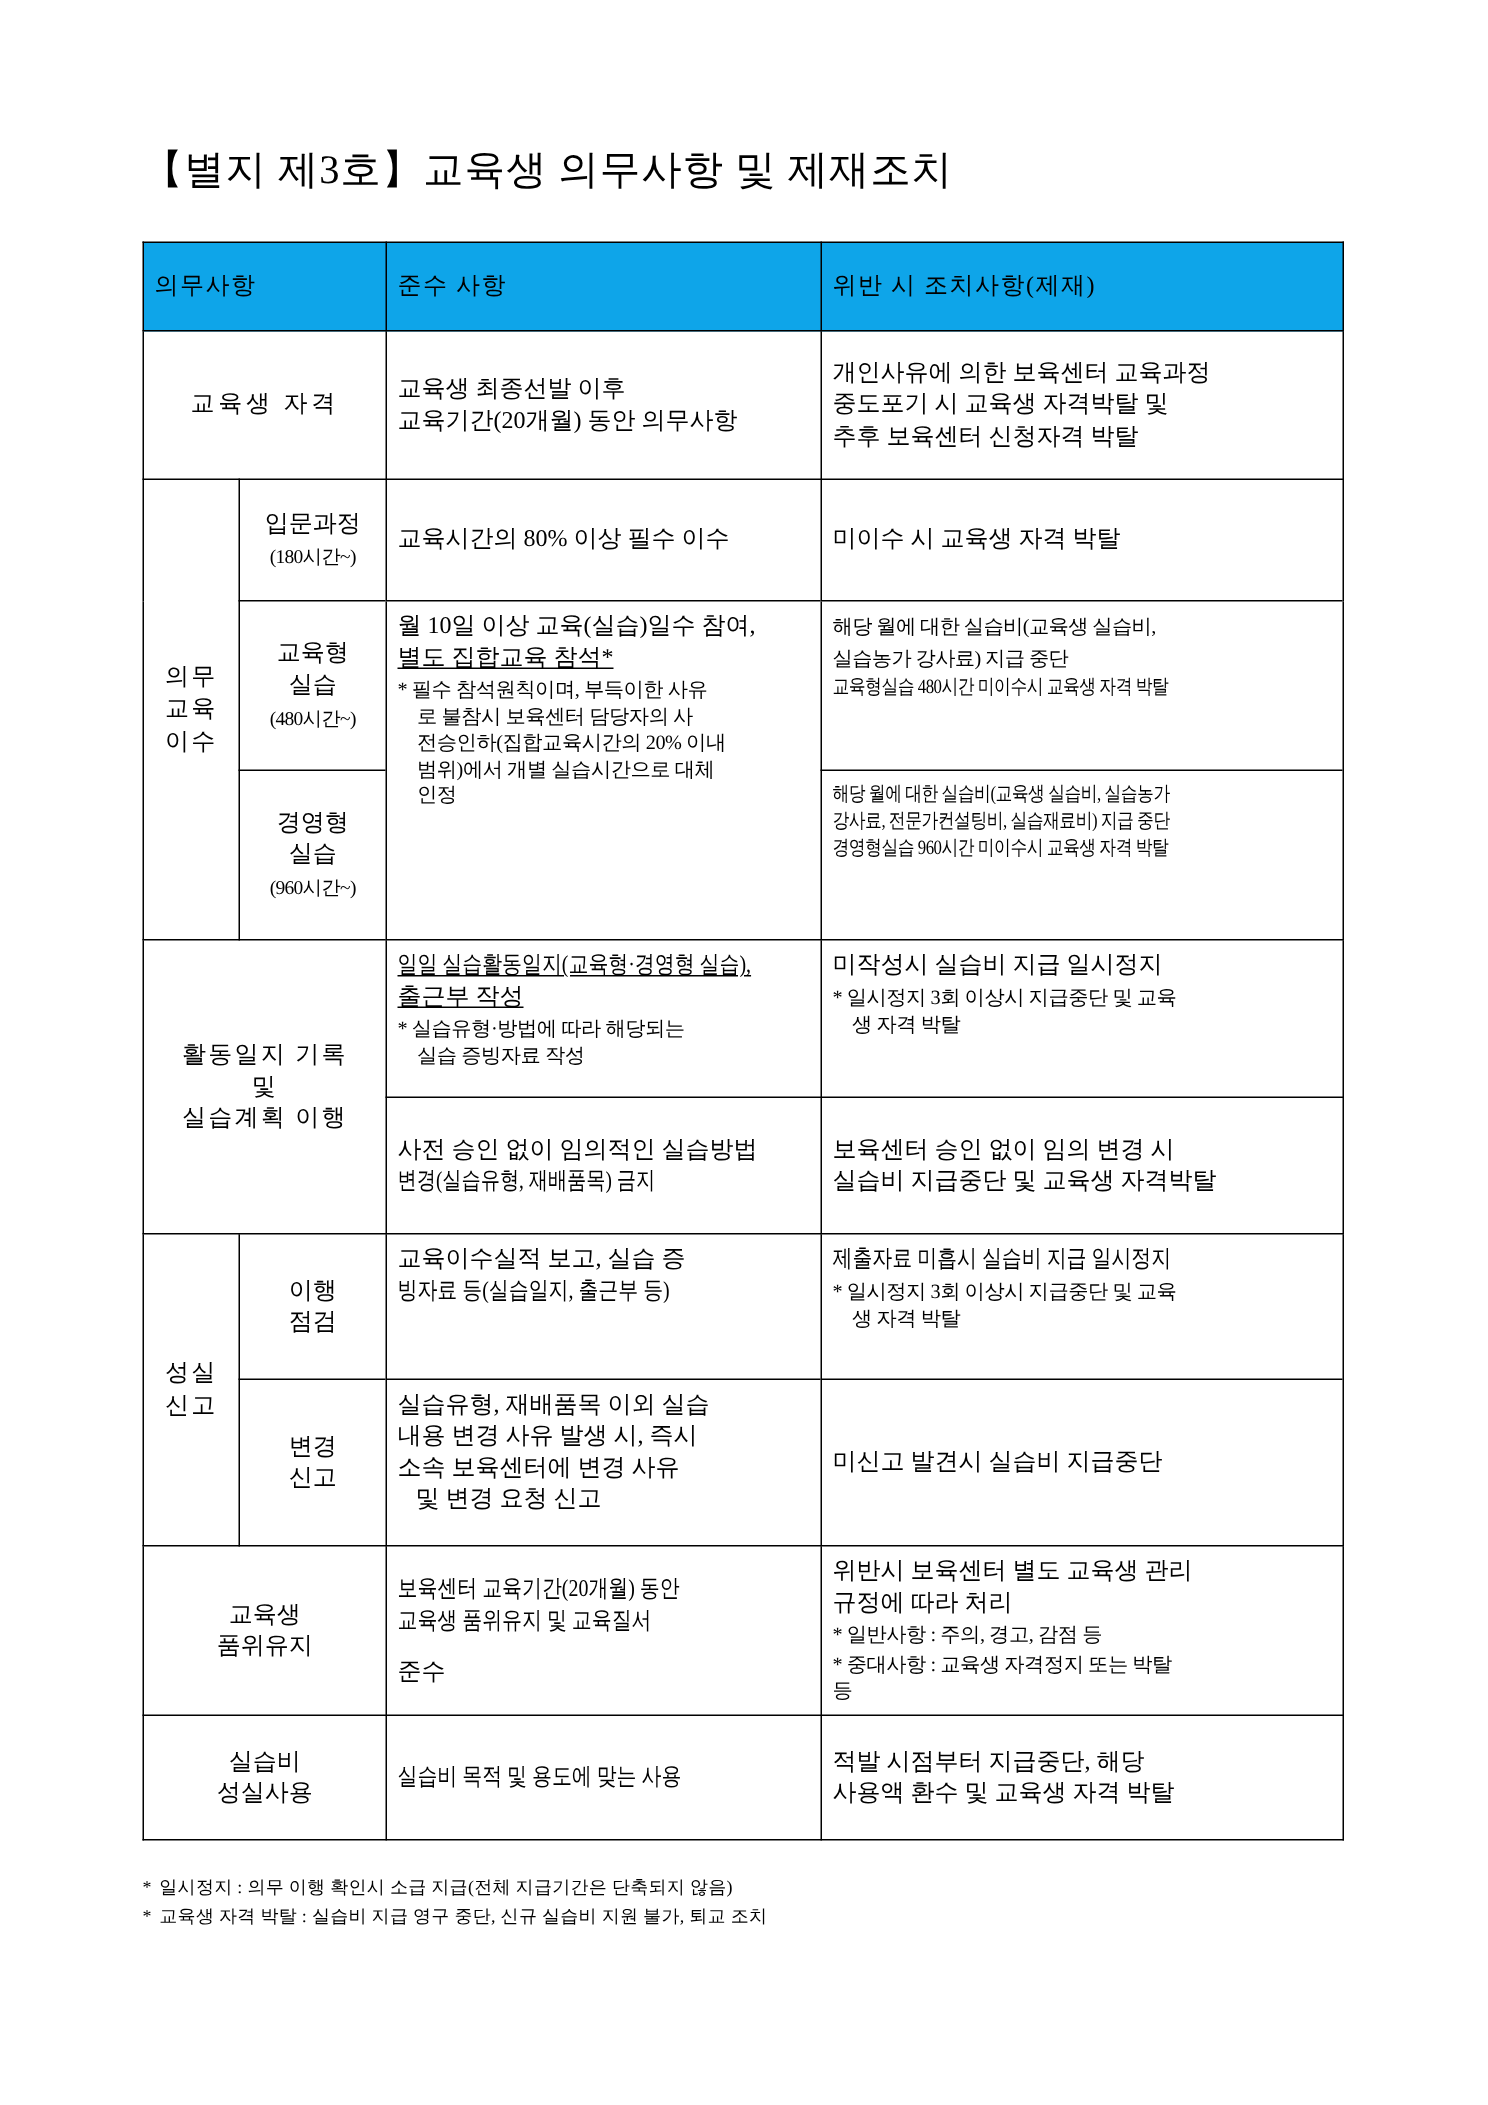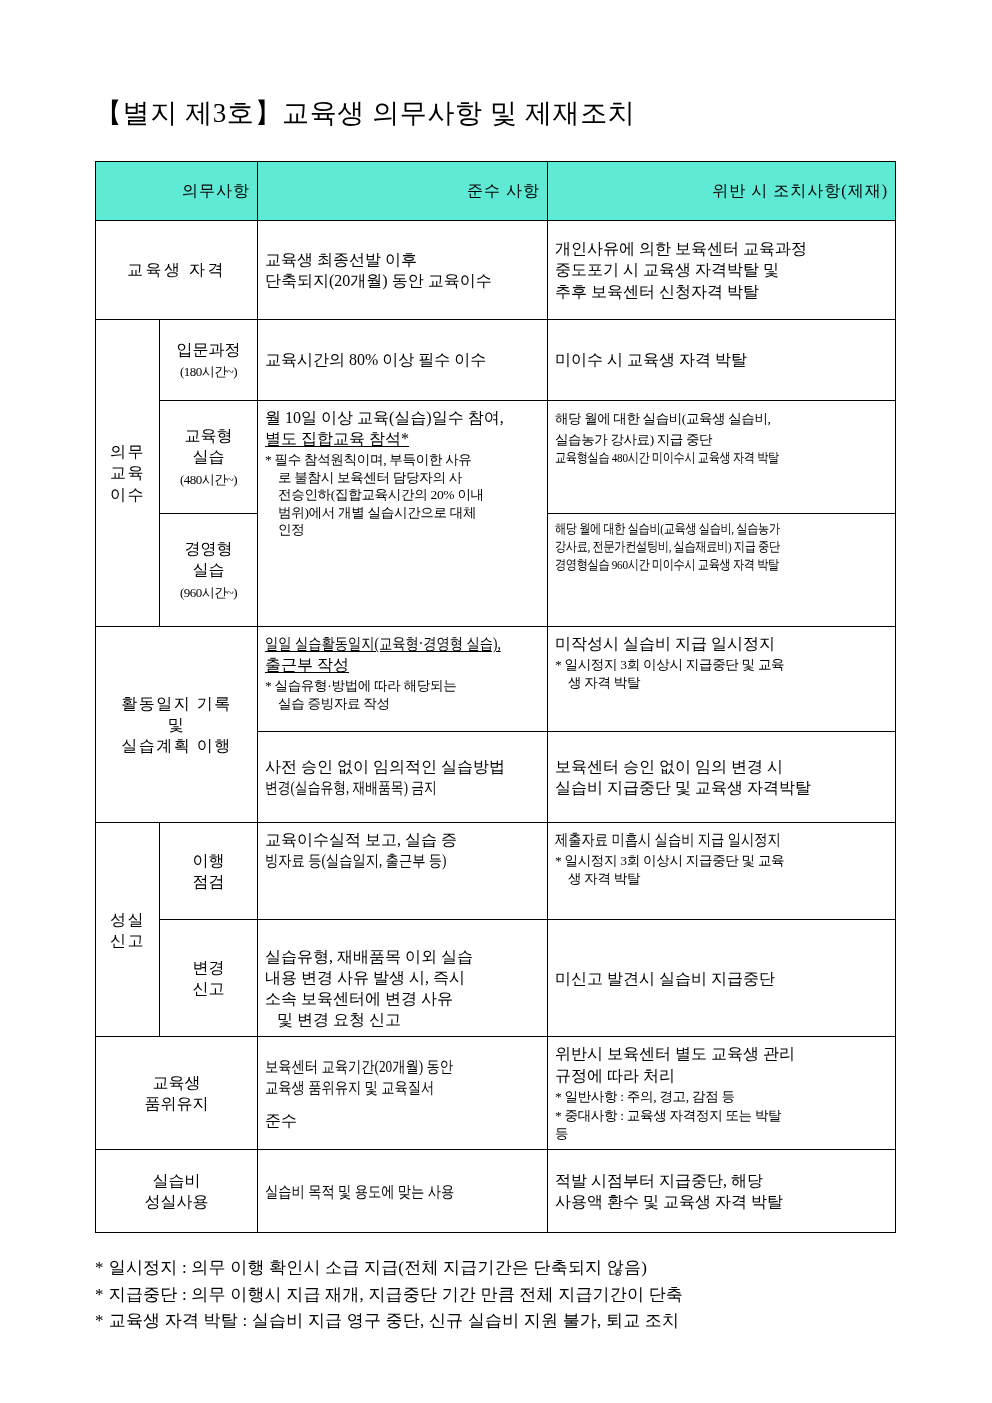--- a/index.html
+++ b/index.html
@@ -46,22 +46,22 @@
     line-height: 1.32;
     word-break: keep-all;
   }
   
   col.c1 { width: 64px; }
   col.c2 { width: 98px; }
   col.c3 { width: 290px; }
   col.c4 { width: 348px; }
 
   thead th {
-    background: #5eead4;
-    text-align: right;
+    background: #0ea5e9;
+    text-align: left;
     font-weight: normal;
     font-size: 18px;
     letter-spacing: 1px;
     height: 46px;
     border-bottom: 1.6px solid #000;
     font-family: Liberation Serif, serif;
   }
   .spaced { letter-spacing: 2.5px; margin-top: 10px; }
   .lbl { text-align: center; font-size: 17px; line-height: 1.45; }
   .lbl-sm { text-align: center; font-size: 16px; line-height: 1.4; }
@@ -83,21 +83,21 @@
   .note-ind { display: block; padding-left: 13px; text-indent: 0; }
   .u { text-decoration: underline; text-underline-offset: 2px; }
   .cond { display: inline-block; transform: scaleX(0.80); transform-origin: left center; white-space: nowrap; }
   .cond-b { display: block; transform: scaleX(0.83); transform-origin: left center; white-space: nowrap; }
   .sm { font-size: 13.5px; letter-spacing: -0.4px; }
   .just { text-align: justify; text-align-last: left; }
 
   .footnotes {
     margin-top: 22px;
     width: 800px;
-    font-size: 17px;
+    font-size: 12px;
     line-height: 1.55;
     letter-spacing: 0.2px;
   }
   .footnotes div { white-space: nowrap; }
   .fn-star { margin-right: 5px; }
 </style>
 </head>
 <body>
 
 <div class="page">
@@ -121,21 +121,21 @@
         <th>위반 시 조치사항(제재)</th>
       </tr>
     </thead>
 
     <tbody>
 
       <tr>
         <td colspan="2" class="lbl spaced" style="height:86px;">교육생 자격</td>
         <td class="body-txt">
           <span>교육생 최종선발 이후</span><br>
-          <span>단축되지(20개월) 동안 교육이수</span>
+          <span>교육기간(20개월) 동안 의무사항</span>
         </td>
         <td class="body-txt">
           <span>개인사유에 의한 보육센터 교육과정</span><br>
           <span>중도포기 시 교육생 자격박탈 및</span><br>
           <span>추후 보육센터 신청자격 박탈</span>
         </td>
       </tr>
 
       <tr>
         <td rowspan="3" class="lbl solid-strong" style="letter-spacing:1.5px;">
@@ -243,21 +243,21 @@
           </span>
         </td>
       </tr>
 
       <tr>
         <td class="lbl-sm" style="height:98px;">
           <span>변경</span><br>
           <span>신고</span>
         </td>
         <td class="body-txt just" style="vertical-align:top;">
-          <span style="display:block;margin-top:20px;">실습유형, 재배품목 이외 실습</span>
+          <span style="display:block;">실습유형, 재배품목 이외 실습</span>
           <span style="display:block;">내용 변경 사유 발생 시, 즉시</span>
           <span style="display:block;">소속 보육센터에 변경 사유</span>
           <span style="display:block;margin-left:12px;">및 변경 요청 신고</span>
         </td>
         <td class="body-txt">미신고 발견시 실습비 지급중단</td>
       </tr>
 
       <tr>
         <td colspan="2" class="lbl solid-strong" style="height:100px;">
           <span>교육생</span><br>
@@ -296,20 +296,17 @@
       </tr>
 
     </tbody>
   </table>
 
   <div class="footnotes">
     <div>
       <span class="fn-star">*</span><span>일시정지 : 의무 이행 확인시 소급 지급(전체 지급기간은 단축되지 않음)</span>
     </div>
     <div>
-      <span class="fn-star">*</span><span>지급중단 : 의무 이행시 지급 재개, 지급중단 기간 만큼 전체 지급기간이 단축</span>
-    </div>
-    <div>
       <span class="fn-star">*</span><span>교육생 자격 박탈 : 실습비 지급 영구 중단, 신규 실습비 지원 불가, 퇴교 조치</span>
     </div>
   </div>
 
 </div>
 
 </body></html>

